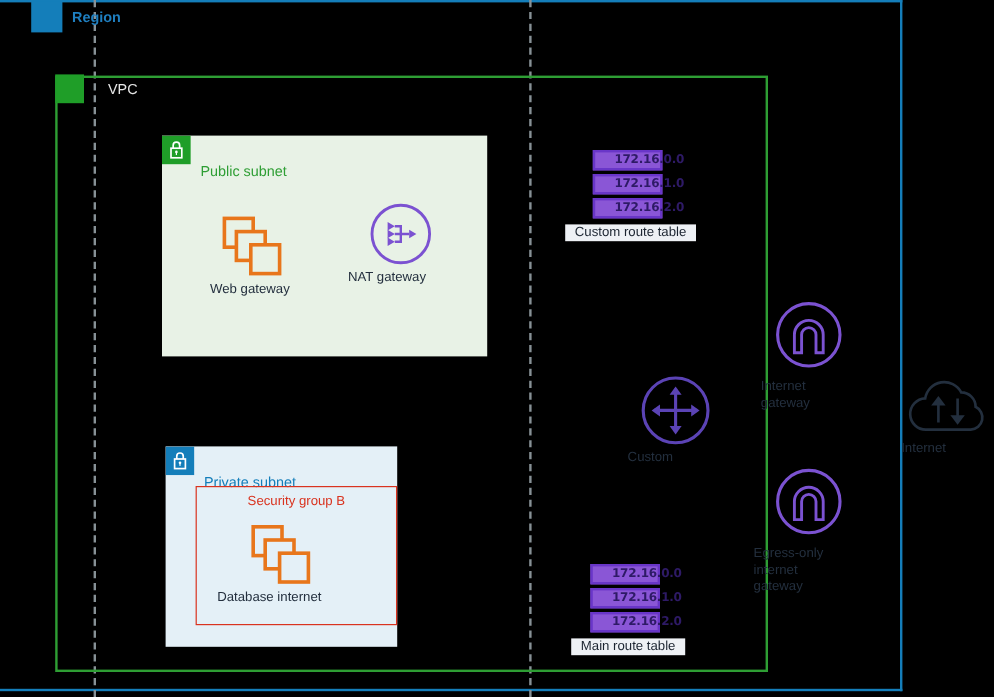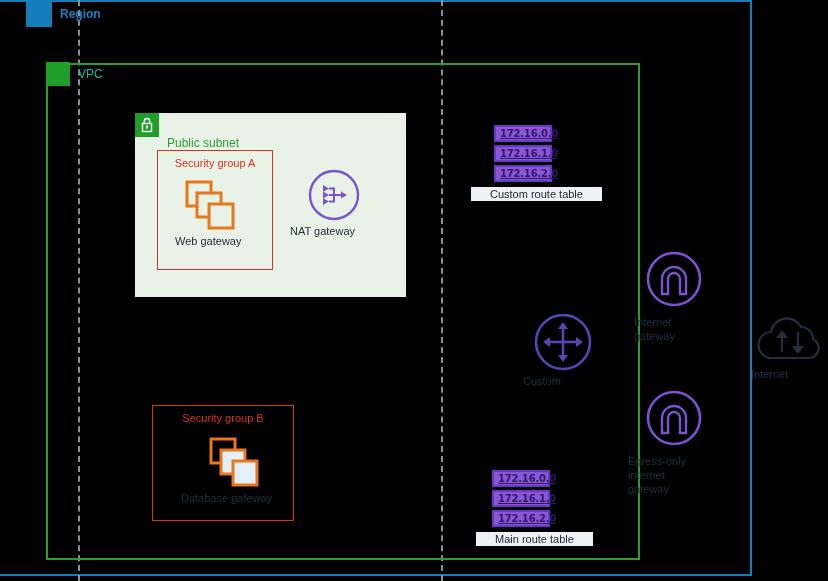--- a/index.html
+++ b/index.html
@@ -29,55 +29,55 @@
   .az-divider{position:absolute;top:0;width:0;height:581px;
      border-left:2px dashed #879196;}
   #az-divider-left{left:78px;}
   #az-divider-right{left:441px;}
 
   
   #vpc-border{position:absolute;left:46px;top:63px;width:594px;height:497px;
      border:2px solid #2e9e34;box-sizing:border-box;}
   #vpc-chip{position:absolute;left:46px;top:62px;display:flex;align-items:center;height:24px;}
   #vpc-chip .swatch{width:24px;height:24px;background:#1f9e28;display:block;}
-  #vpc-chip .chip-label{color:#14b8a6;font-size:12px;padding-left:8px;}
+  #vpc-chip .chip-label{color:#e5e5e5;font-size:12px;padding-left:20px;}
 
   
   .subnet{position:absolute;box-sizing:border-box;}
   #public-subnet{left:135px;top:113px;width:271px;height:184px;background:#e8f2e6;}
   #private-subnet{left:138px;top:372px;width:193px;height:167px;background:#e4f0f7;}
 
   .subnet-head{position:absolute;left:0;top:0;display:flex;align-items:center;height:24px;}
   .lock-badge{width:24px;height:24px;display:block;}
   .subnet-title{font-size:12px;padding-left:8px;white-space:nowrap;margin-top:36px;}
   #public-subnet .subnet-title{color:#2e9e34;}
   #private-subnet .subnet-title{color:#147eba;}
 
   
   .sec-group{position:absolute;box-sizing:border-box;border:1px solid #d9331f;}
   #sg-a{left:157px;top:150px;width:116px;height:120px;}
-  #sg-b{left:152px;top:405px;width:142px;height:116px;}
+  #sg-b{left:163px;top:405px;width:168px;height:116px;}
   .sg-title{position:absolute;left:0;right:0;top:6px;text-align:center;
      color:#d9331f;font-size:11px;white-space:nowrap;}
   .node-label{position:absolute;left:-20px;right:-20px;text-align:left;
      color:#232f3e;font-size:11px;line-height:13px;white-space:nowrap;}
 
   .servers-icon{position:absolute;}
 
   
   .node{position:absolute;}
 
   
   .route-table{position:absolute;}
   .cidr{display:block;background:#8a56d6;border:2px solid #6936c8;
      color:#2e1a66;font-size:10px;font-weight:bold;letter-spacing:-0.2px;
-     text-align:center;padding:1px 4px;margin-bottom:3px;box-sizing:border-box;
-     font-family:"DejaVu Sans",sans-serif;text-decoration:underline;}
+     text-align:center;padding:1px 16px;margin-bottom:3px;box-sizing:border-box;
+     font-family:"DejaVu Sans",sans-serif;}
   .rt-caption{display:inline-block;background:#eef1f5;color:#1b2430;
-     font-size:11px;padding:1px 19px;white-space:nowrap;}
+     font-size:11px;padding:1px 8px;white-space:nowrap;}
 
   #custom-route-table{left:494px;top:125px;width:58px;}
   #main-route-table{left:492px;top:470px;width:58px;}
   #custom-route-table .rt-caption{position:absolute;left:-23px;top:62px;}
   #main-route-table .rt-caption{position:absolute;left:-16px;top:62px;}
 </style>
 </head>
 <body>
 
 <div class="canvas">
@@ -105,51 +105,60 @@
         <rect x="0" y="0" width="24" height="24" fill="#1f9e28"></rect>
         <rect x="7.5" y="10.5" width="9" height="8" fill="none" stroke="#ffffff" stroke-width="1.4"></rect>
         <path d="M9.3 10.5 V8.2 a2.7 2.7 0 0 1 5.4 0 V10.5" fill="none" stroke="#ffffff" stroke-width="1.4"></path>
         <circle cx="12" cy="13.6" r="1.1" fill="#ffffff"></circle>
         <rect x="11.5" y="13.6" width="1" height="2.6" fill="#ffffff"></rect>
       </svg>
       <span class="subnet-title">Public subnet</span>
     </div>
   </div>
 
-  <div class="sec-group" id="sg-a">
-    <span class="sg-title">Security group A</span>
-  </div>
   <svg class="servers-icon" style="left:185px;top:180px;" width="52" height="52" viewBox="0 0 52 52">
     <rect x="2" y="2" width="24" height="24" fill="none" stroke="#e8761b" stroke-width="3"></rect>
     <rect x="12" y="13" width="24" height="24" fill="#e8f2e6" stroke="#e8761b" stroke-width="3"></rect>
     <rect x="24" y="24" width="24" height="24" fill="#e8f2e6" stroke="#e8761b" stroke-width="3"></rect>
   </svg>
   <span class="node-label" style="left:175px;width:72px;top:235px;">Web gateway</span>
 
   <svg class="node" style="left:307px;top:168px;" width="54" height="54" viewBox="0 0 54 54">
     <circle cx="27" cy="27" r="24" fill="none" stroke="#7b52d1" stroke-width="2.4"></circle>
     <path d="M16 17 l6 3.5 l-6 3.5 z" fill="#7b52d1"></path>
     <path d="M16 23.5 l6 3.5 l-6 3.5 z" fill="#7b52d1"></path>
     <path d="M16 30 l6 3.5 l-6 3.5 z" fill="#7b52d1"></path>
     <path d="M22 20.5 H27 V27 H22 M22 27 H27 M22 33.5 H27 V27" fill="none" stroke="#7b52d1" stroke-width="2"></path>
     <path d="M27 27 H34" fill="none" stroke="#7b52d1" stroke-width="2"></path>
     <path d="M34 23.5 l6 3.5 l-6 3.5 z" fill="#7b52d1"></path>
   </svg>
   <span class="node-label" style="left:290px;width:88px;top:225px;">NAT gateway</span>
 
+  <div class="subnet" id="private-subnet">
+    <div class="subnet-head">
+      <svg class="lock-badge" viewBox="0 0 24 24">
+        <rect x="0" y="0" width="24" height="24" fill="#147eba"></rect>
+        <rect x="7.5" y="10.5" width="9" height="8" fill="none" stroke="#ffffff" stroke-width="1.4"></rect>
+        <path d="M9.3 10.5 V8.2 a2.7 2.7 0 0 1 5.4 0 V10.5" fill="none" stroke="#ffffff" stroke-width="1.4"></path>
+        <circle cx="12" cy="13.6" r="1.1" fill="#ffffff"></circle>
+        <rect x="11.5" y="13.6" width="1" height="2.6" fill="#ffffff"></rect>
+      </svg>
+      <span class="subnet-title">Private subnet</span>
+    </div>
+  </div>
 
   <div class="sec-group" id="sg-b">
     <span class="sg-title">Security group B</span>
   </div>
   <svg class="servers-icon" style="left:209px;top:437px;" width="52" height="52" viewBox="0 0 52 52">
     <rect x="2" y="2" width="24" height="24" fill="none" stroke="#e8761b" stroke-width="3"></rect>
     <rect x="12" y="13" width="24" height="24" fill="#e4f0f7" stroke="#e8761b" stroke-width="3"></rect>
     <rect x="24" y="24" width="24" height="24" fill="#e4f0f7" stroke="#e8761b" stroke-width="3"></rect>
   </svg>
-  <span class="node-label" style="left:181px;width:100px;top:492px;">Database gateway</span>
+  <span class="node-label" style="left:181px;width:100px;top:492px;">Database internet</span>
 
   <div class="route-table" id="custom-route-table">
     <span class="cidr">172.16.0.0</span>
     <span class="cidr">172.16.1.0</span>
     <span class="cidr">172.16.2.0</span>
     <span class="rt-caption">Custom route table</span>
   </div>
 
   <div class="route-table" id="main-route-table">
     <span class="cidr">172.16.0.0</span>

